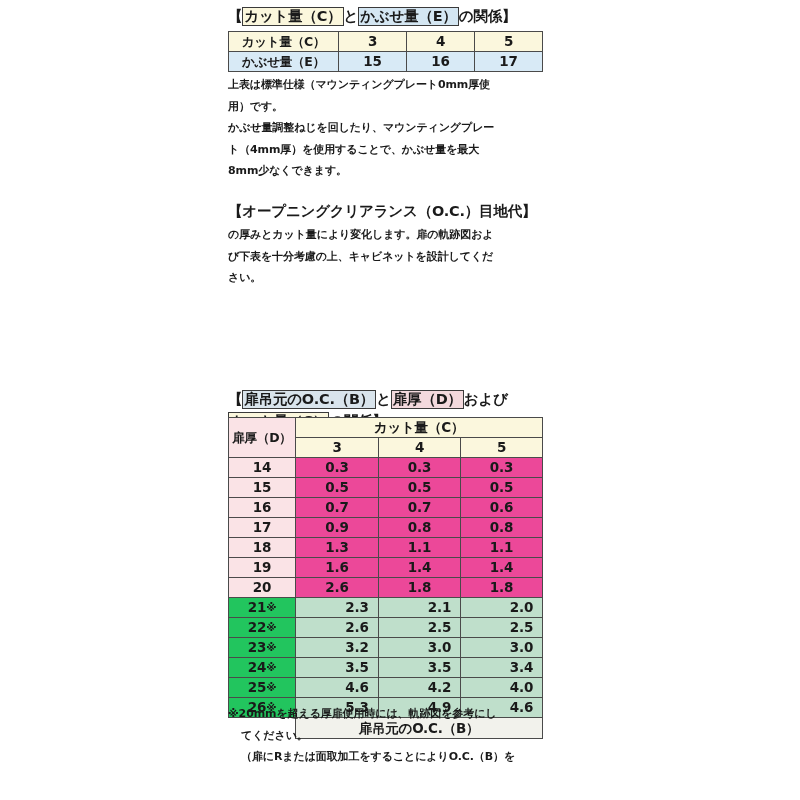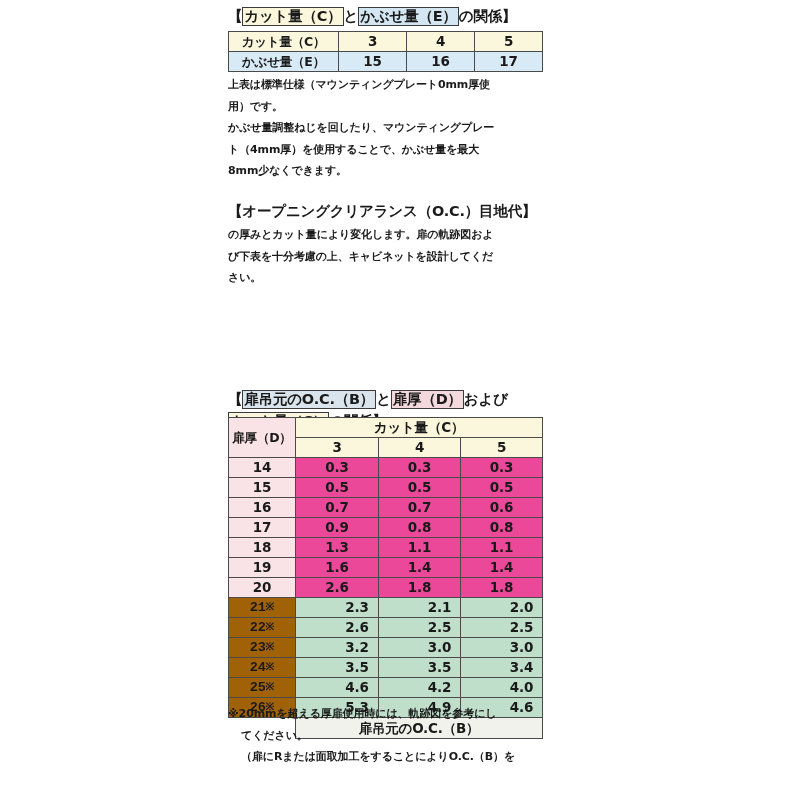--- a/index.html
+++ b/index.html
@@ -87,21 +87,21 @@
   .bg-cream { background: #fbf7dd; }
   .bg-blue  { background: #d8eaf6; }
 
   
   #table-oc col.c0 { width: 67px; }
   #table-oc col.c1 { width: 83px; }
   #table-oc col.c2 { width: 82px; }
   #table-oc col.c3 { width: 82px; }
 
   .bg-pink       { background: #fae3e6; }
-  .bg-pink-d     { background: #a16207; font-family: Liberation Mono, monospace; }
+  .bg-pink-d     { background: #22c55e; }
   .bg-green      { background: #ec4899; }
   .bg-green-d    { background: #bfdfcb; padding-left: 40px; }
   .bg-foot       { background: #f2f2ec; }
 
   #table-oc .hdr-thick  { font-size: 13.5px; }
   #table-oc .rowlabel   { font-size: 13.5px; }
   #table-oc .footcell   { font-size: 13.5px; height: 20px; line-height: 20px; }
   #table-oc .mark       { font-size: 10.5px; vertical-align: 1px; }
 </style>
 </head>

